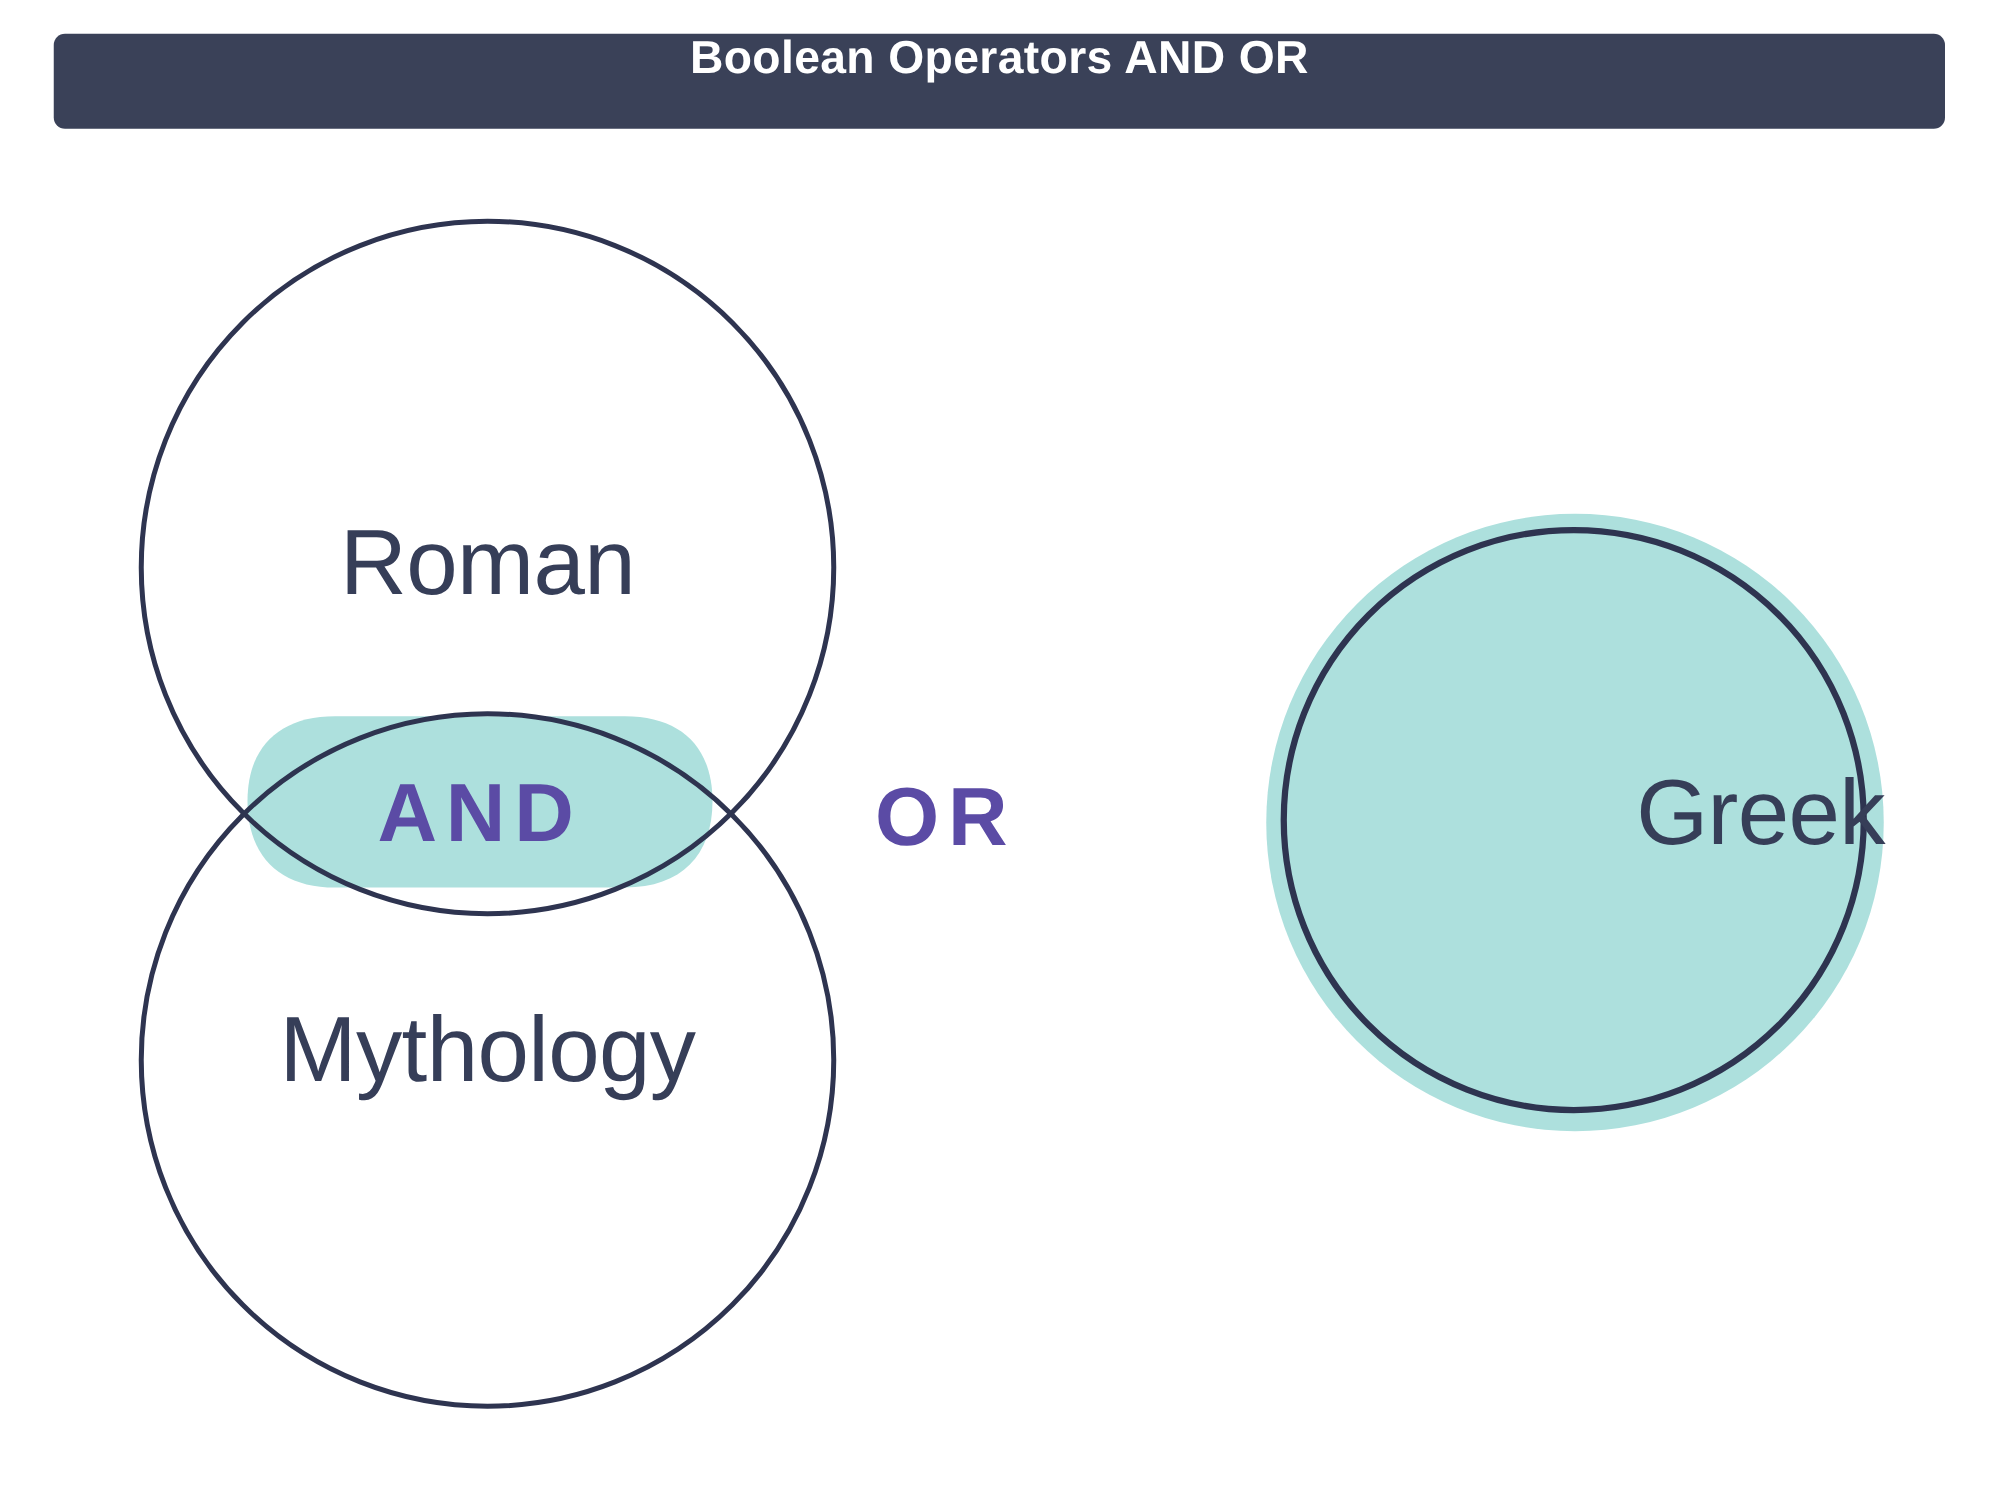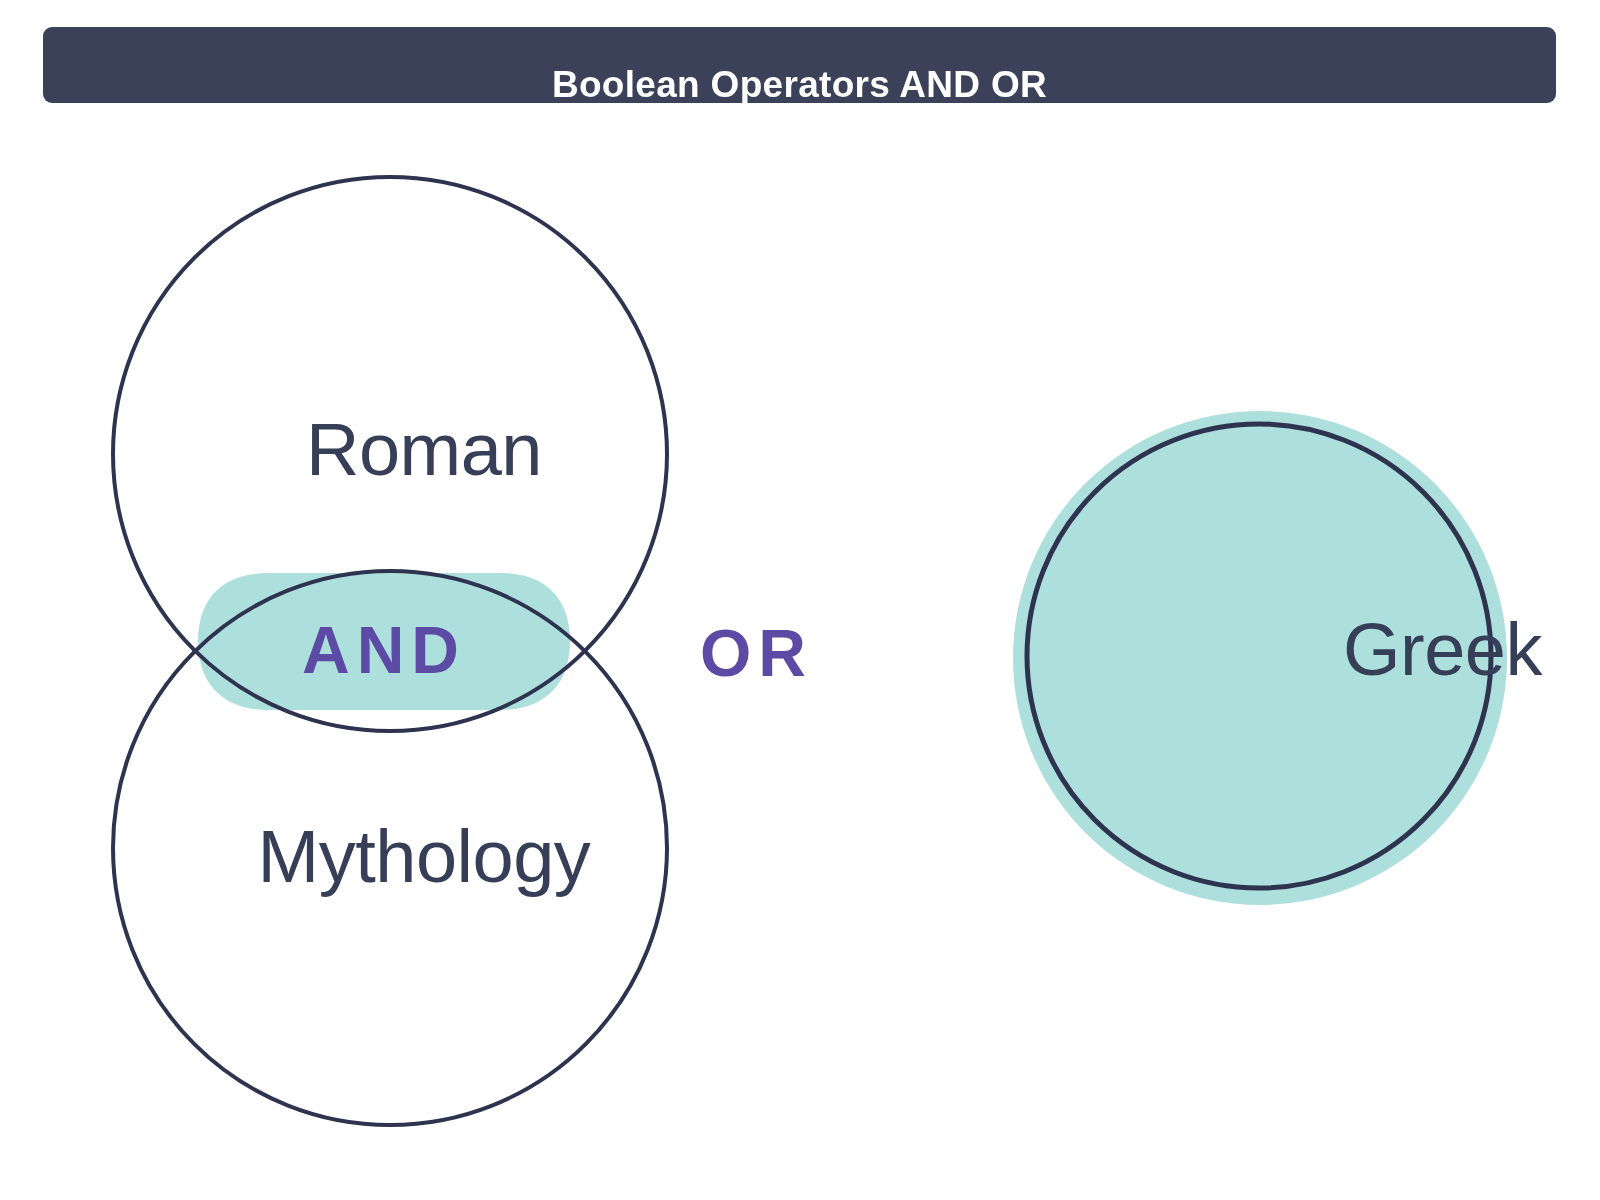--- a/index.html
+++ b/index.html
@@ -25,21 +25,21 @@
   
   .title-bar {
     position: absolute;
     left: 43px;
     top: 27px;
     width: 1513px;
     height: 76px;
     background: #3A4158;
     border-radius: 9px;
     display: flex;
-    align-items: flex-end;
+    align-items: flex-start;
     justify-content: center;
     box-sizing: border-box;
   }
   .title-text {
     color: #FFFFFF;
     font-size: 37px;
     font-weight: bold;
     letter-spacing: 0.3px;
     line-height: 1;
     white-space: nowrap;
@@ -65,41 +65,39 @@
     position: absolute;
     white-space: nowrap;
     line-height: 1;
     font-family: "Liberation Sans", sans-serif;
   }
   .set-label {
     color: #363E58;
     font-size: 74px;
     font-weight: 500;
     letter-spacing: -0.5px;
-    padding-left: 34px;
   }
   .op-label {
     color: #5B4BA5;
     font-size: 66px;
     font-weight: bold;
     letter-spacing: 7px;
   }
 
   .lbl-roman {
     left: 0;
     top: 413px;
     width: 780px;
     text-align: center;
   }
   .lbl-mythology {
     left: 0;
     top: 803px;
     width: 780px;
     text-align: center;
-    margin-top: 17px;
   }
   .lbl-and {
     left: 198px;
     top: 617px;
     width: 372px;
     text-align: center;
   }
   .lbl-or {
     left: 700px;
     top: 620px;

